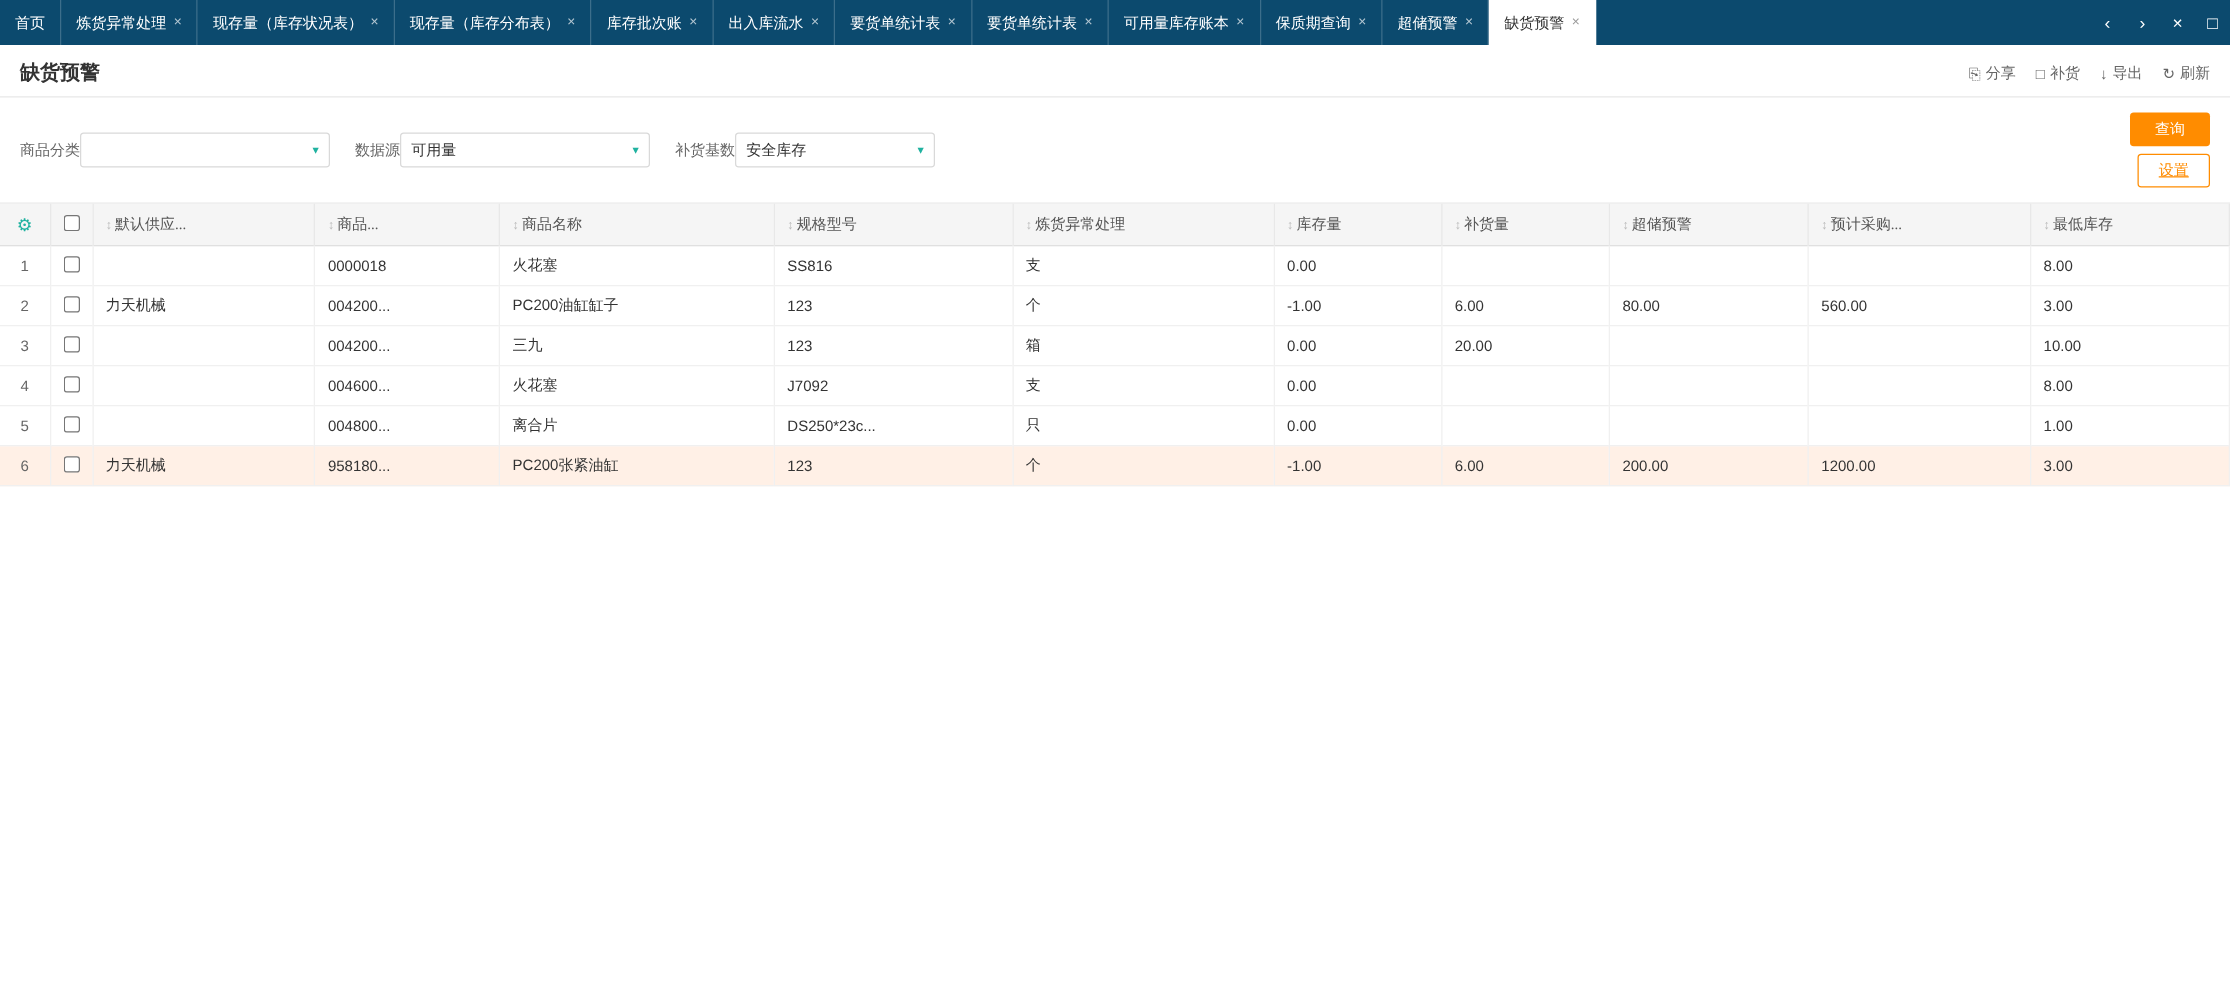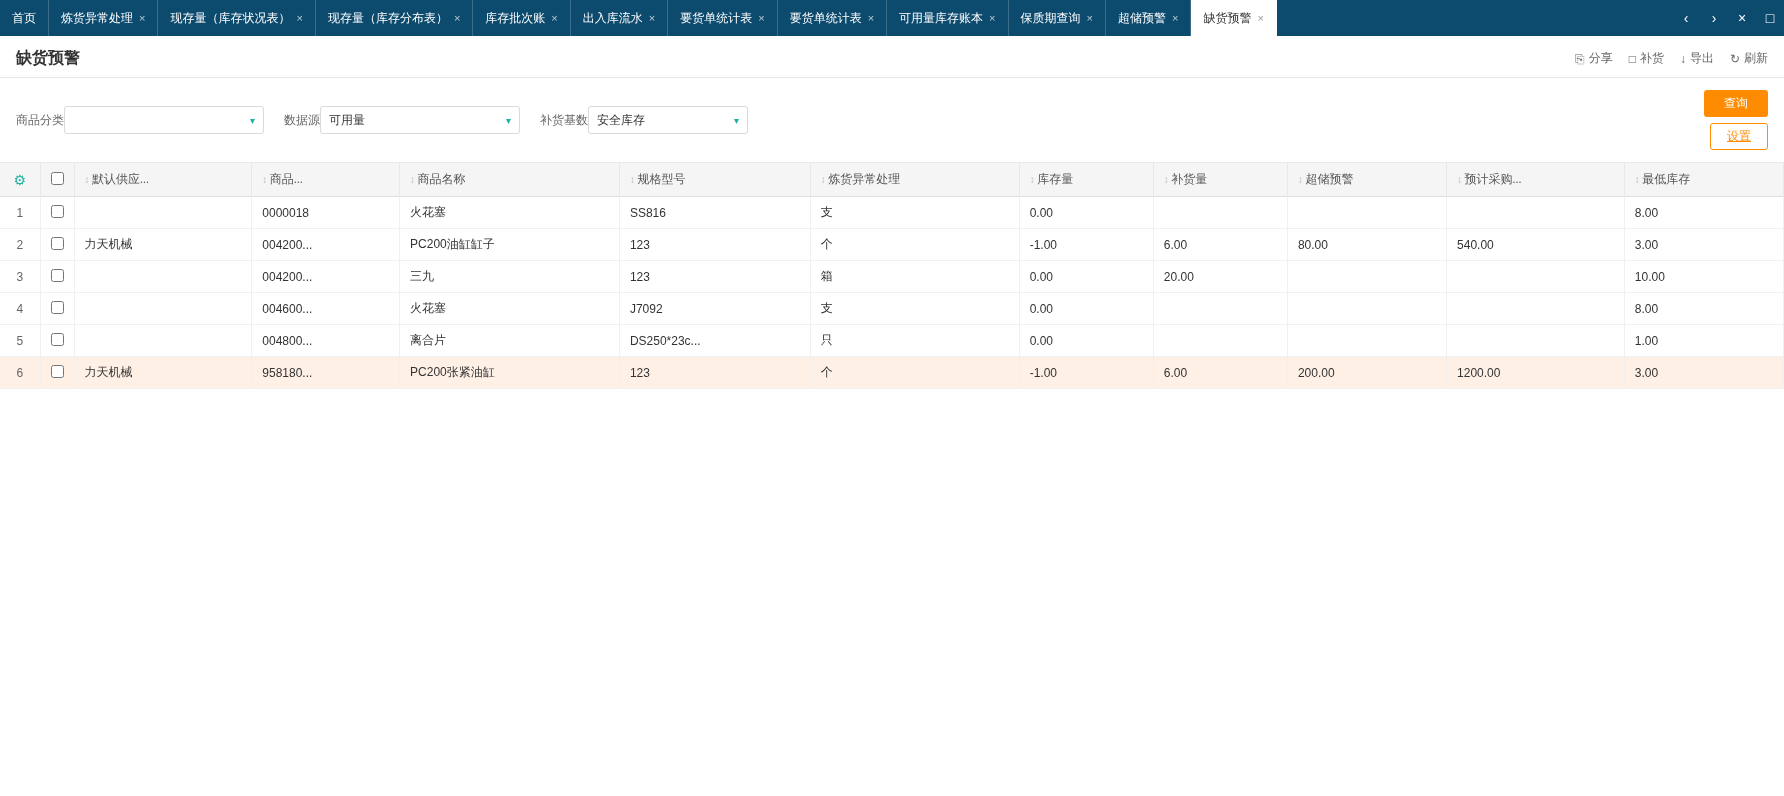--- a/index.html
+++ b/index.html
@@ -390,21 +390,21 @@
         <input type="checkbox" style="">
       </td>
       <td>力天机械</td>
       <td>004200...</td>
       <td>PC200油缸缸子</td>
       <td>123</td>
       <td>个</td>
       <td>-1.00</td>
       <td>6.00</td>
       <td>80.00</td>
-      <td>540.00</td>
+      <td>560.00</td>
       <td>3.00</td>
     </tr>
           <tr>
       <td class="row-num">3</td>
       <td class="col-check">
         <input type="checkbox" style="">
       </td>
       <td></td>
       <td>004200...</td>
       <td>三九</td>

